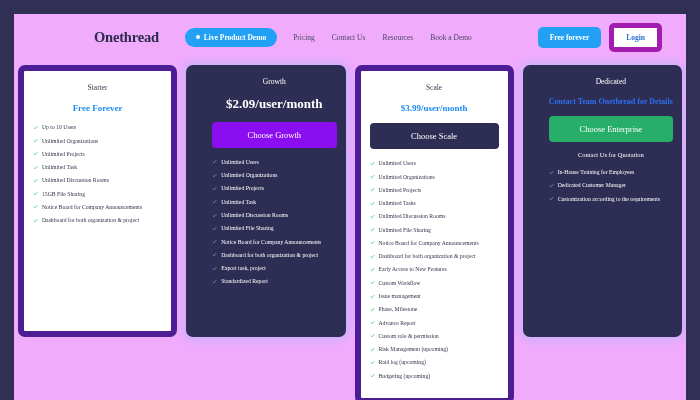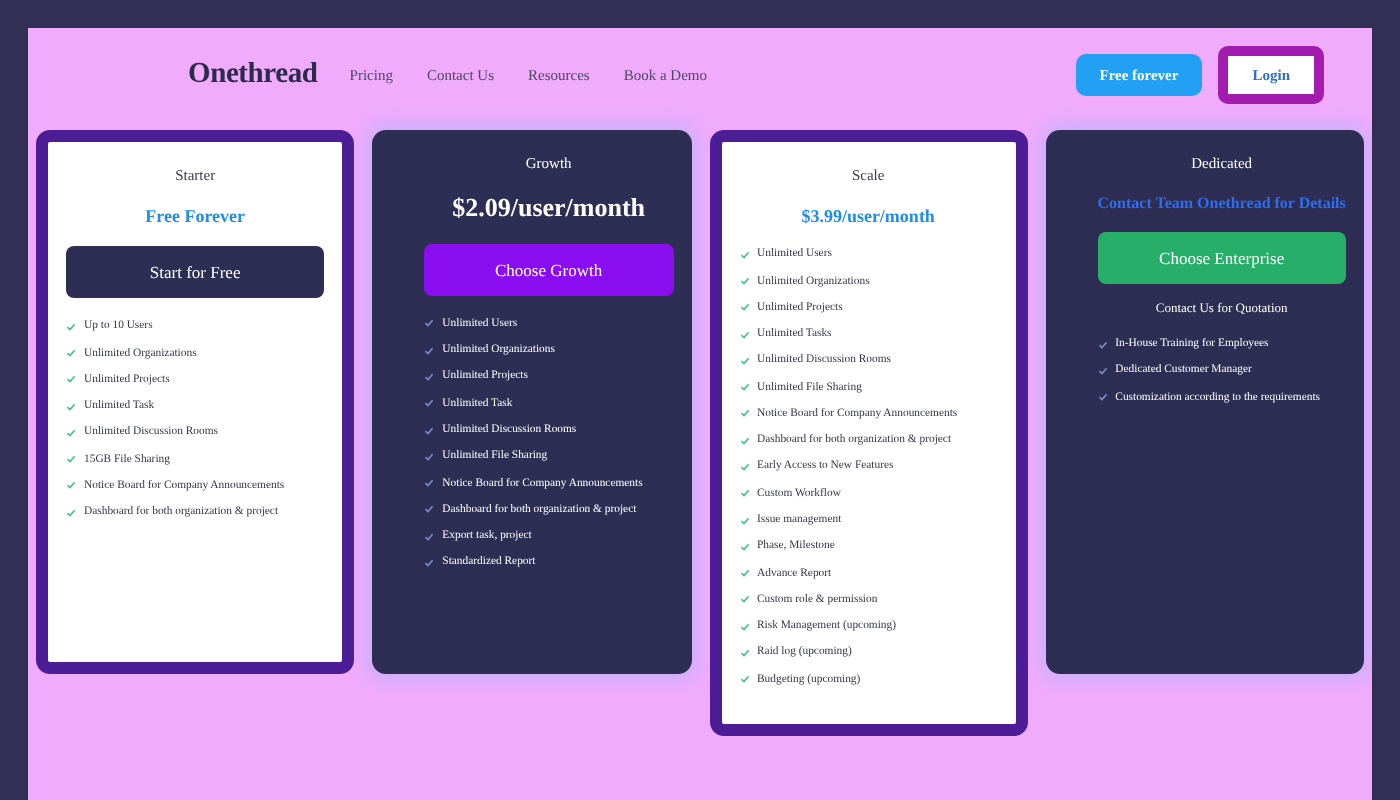--- a/index.html
+++ b/index.html
@@ -192,40 +192,43 @@
   .dark  .check svg { stroke: #7b8fc4; }
 </style>
 </head>
 <body>
 
 <div class="page-frame">
 
   <div class="navbar">
     <div class="brand">Onethread</div>
 
+    <div class="demo-pill">
+      <span class="demo-dot"></span>
+      <span>Live Product Demo</span>
+    </div>
 
     <div class="nav-links">
       <span class="nav-link">Pricing</span>
       <span class="nav-link">Contact Us</span>
       <span class="nav-link">Resources</span>
       <span class="nav-link">Book a Demo</span>
     </div>
 
     <div class="nav-right">
       <div class="btn-free">Free forever</div>
       <div class="btn-login">Login</div>
     </div>
   </div>
 
   <div class="cards">
 
     <div class="card light">
       <div class="card-name">Starter</div>
       <div class="card-price">Free Forever</div>
-      <button class="card-cta cta-navy">Start for Free</button>
       <ul class="features">
         <li>
             <span class="check">
               <svg viewBox="0 0 10 10" fill="none" stroke-width="1.6">
                 <path d="M1.5 5.2 L4 7.6 L8.6 2.3"></path>
               </svg>
             </span>
             <span>Up to 10 Users</span>
           </li>
         <li>
@@ -371,20 +374,21 @@
               </svg>
             </span>
             <span>Standardized Report</span>
           </li>
       </ul>
     </div>
 
     <div class="card light">
       <div class="card-name">Scale</div>
       <div class="card-price">$3.99/user/month</div>
+      <button class="card-cta cta-navy">Choose Scale</button>
       <ul class="features">
         <li>
             <span class="check">
               <svg viewBox="0 0 10 10" fill="none" stroke-width="1.6">
                 <path d="M1.5 5.2 L4 7.6 L8.6 2.3"></path>
               </svg>
             </span>
             <span>Unlimited Users</span>
           </li>
         <li>

